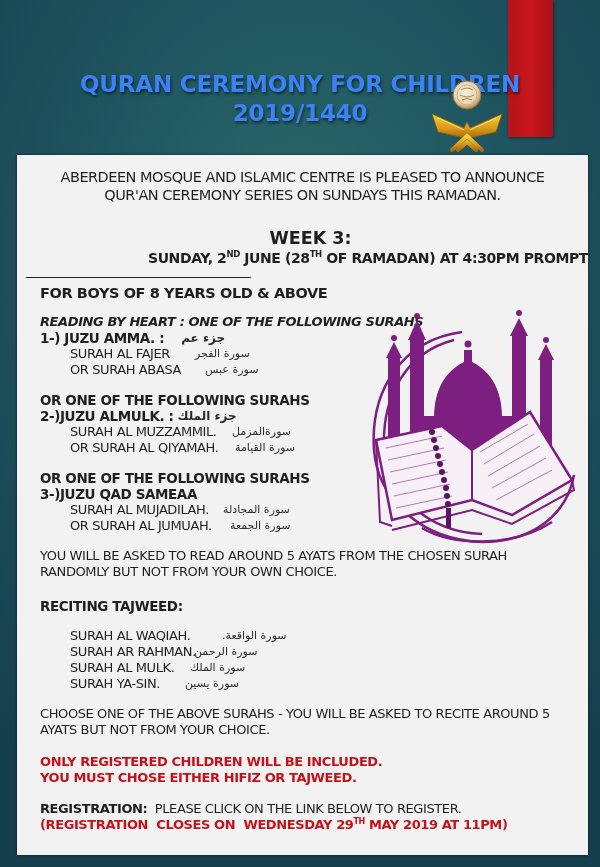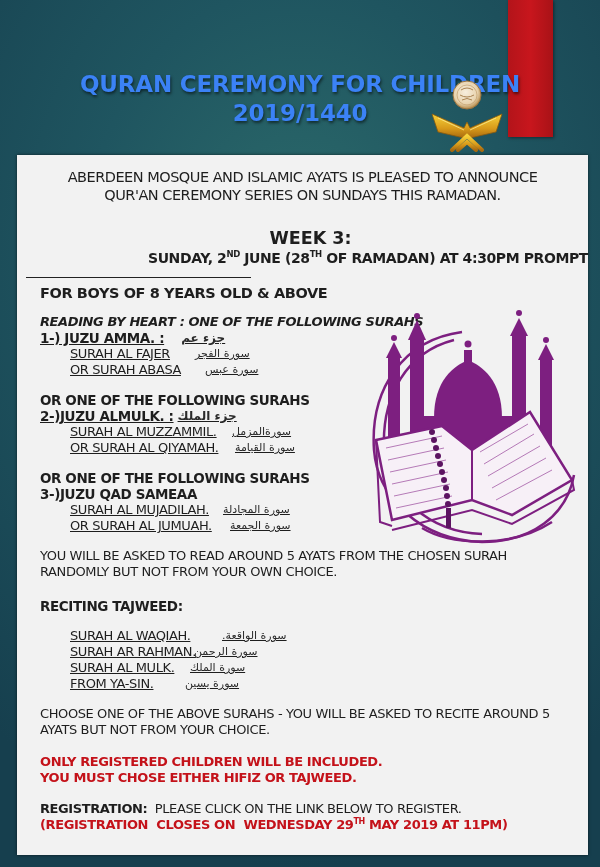--- a/index.html
+++ b/index.html
@@ -47,21 +47,21 @@
     position: absolute; left: 9px; top: 122px; width: 225px; height: 1px; background: #222;
   }
   .content {
     position: absolute; left: 23px; top: 130px; width: 560px;
     font-size: 13px; line-height: 16px; letter-spacing: -0.4px;
   }
   .block { margin-bottom: 14px; }
   .h { font-weight: bold; font-size: 13.5px; }
   .h-lg { font-weight: bold; font-size: 14.5px; margin-bottom: 13px; }
   .it { font-style: italic; font-weight: bold; font-size: 13px; }
-  .row { display: flex; align-items: flex-start; white-space: nowrap; text-decoration: underline; }
+  .row { display: flex; align-items: flex-start; white-space: nowrap; }
   .row .en { display: inline-block; margin-left: 30px; }
   .row .ar { font-size: 11px; direction: rtl; color: #2a2a2a; letter-spacing: 0; }
   .red { color: #c4121a; font-weight: bold; font-size: 13px; }
   .mosque-art { position: absolute; left: 362px; top: 300px; width: 226px; height: 250px; }
   sup.s { font-size: 8px; vertical-align: 5px; line-height: 0; }
 </style>
 </head>
 <body>
 
 <div class="ribbon"></div>
@@ -88,21 +88,21 @@
   <circle cx="37" cy="17" r="10" fill="none" stroke="#c7a676" stroke-width="0.8"></circle>
   <path d="M31 12 q6 -4 12 0 M30 17 q7 4 14 0 M32 22 q5 -3 10 0" stroke="#a98352" stroke-width="1" fill="none"></path>
   <path d="M2 36 L34 50 L37 44 L40 50 L72 36 L66 54 L40 60 L37 57 L34 60 L8 54 Z" fill="url(#gold)" stroke="#8a5a0c" stroke-width="0.8"></path>
   <path d="M8 40 L34 52 M66 40 L40 52" stroke="#fff3a0" stroke-width="1" fill="none" opacity="0.7"></path>
   <path d="M22 72 L37 58 L52 72 M28 72 L37 64 L46 72" stroke="url(#gold)" stroke-width="4" fill="none" stroke-linecap="round"></path>
 </svg>
 
 <div class="panel">
 
   <div class="intro">
-    <div>ABERDEEN MOSQUE AND ISLAMIC AYATS IS PLEASED TO ANNOUNCE</div>
+    <div>ABERDEEN MOSQUE AND ISLAMIC CENTRE IS PLEASED TO ANNOUNCE</div>
     <div>QUR'AN CEREMONY SERIES ON SUNDAYS THIS RAMADAN.</div>
   </div>
 
   <div class="week">WEEK 3:</div>
   <div class="date"><span>SUNDAY, 2</span><sup>ND</sup><span> JUNE (28</span><sup>TH</sup><span> OF RAMADAN) AT 4:30PM PROMPT</span></div>
 
   <div class="divider"></div>
 
   <div class="content">
     <div class="h-lg">FOR BOYS OF 8 YEARS OLD &amp; ABOVE</div>
@@ -165,21 +165,21 @@
       </div>
       <div class="row">
         <span class="en" style="width:124px">SURAH AR RAHMAN.</span>
         <span class="ar">سورة الرحمن</span>
       </div>
       <div class="row">
         <span class="en" style="width:120px">SURAH AL MULK.</span>
         <span class="ar">سورة الملك</span>
       </div>
       <div class="row">
-        <span class="en" style="width:115px">FROM YA-SIN.</span>
+        <span class="en" style="width:115px">SURAH YA-SIN.</span>
         <span class="ar">سورة يسين</span>
       </div>
     </div>
 
     <div class="block" style="margin-bottom:16px;">
       <div>CHOOSE ONE OF THE ABOVE  SURAHS - YOU WILL BE ASKED TO RECITE AROUND 5</div>
       <div>AYATS BUT NOT FROM YOUR CHOICE.</div>
     </div>
 
     <div class="block" style="margin-bottom:15px;">

